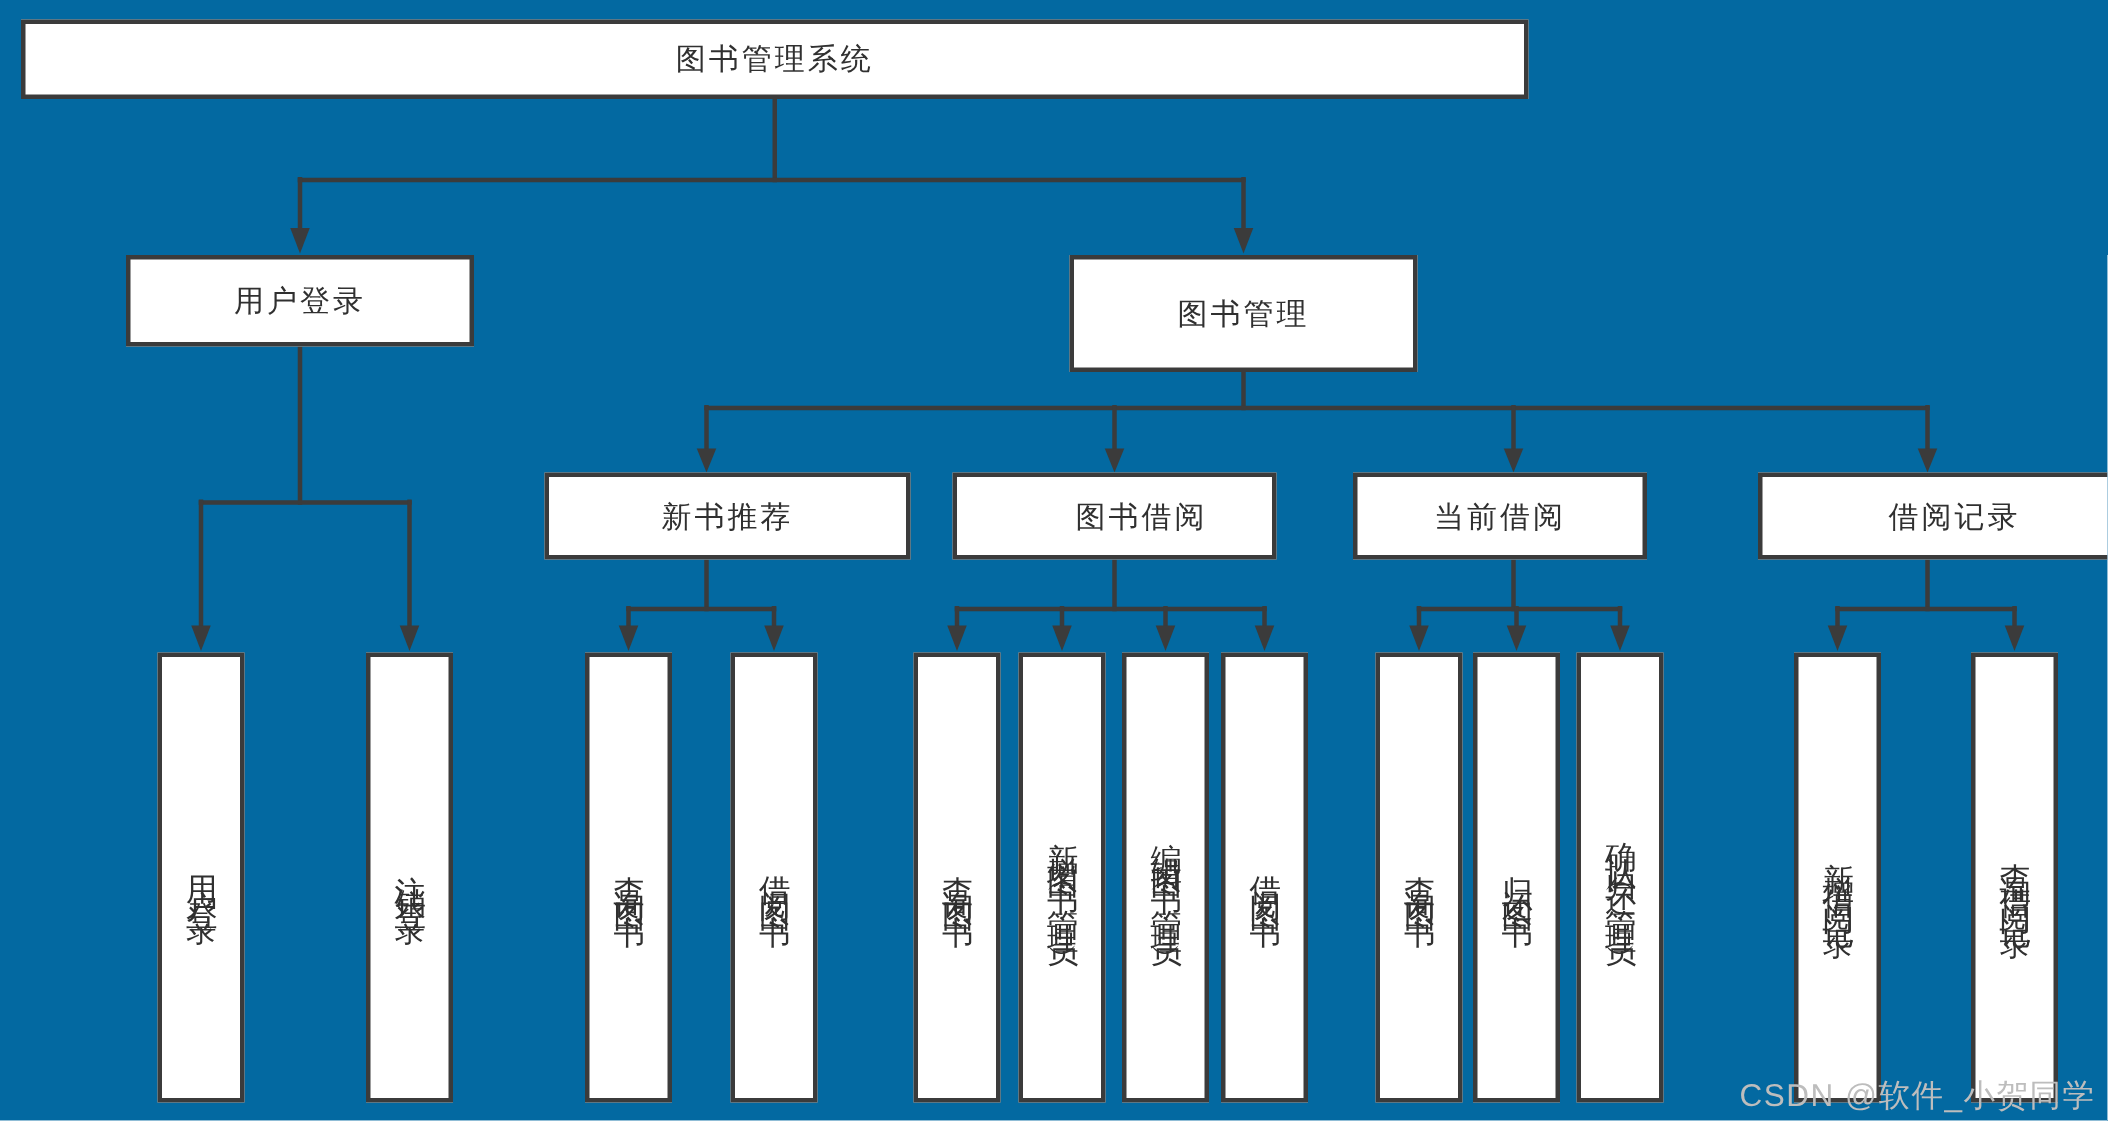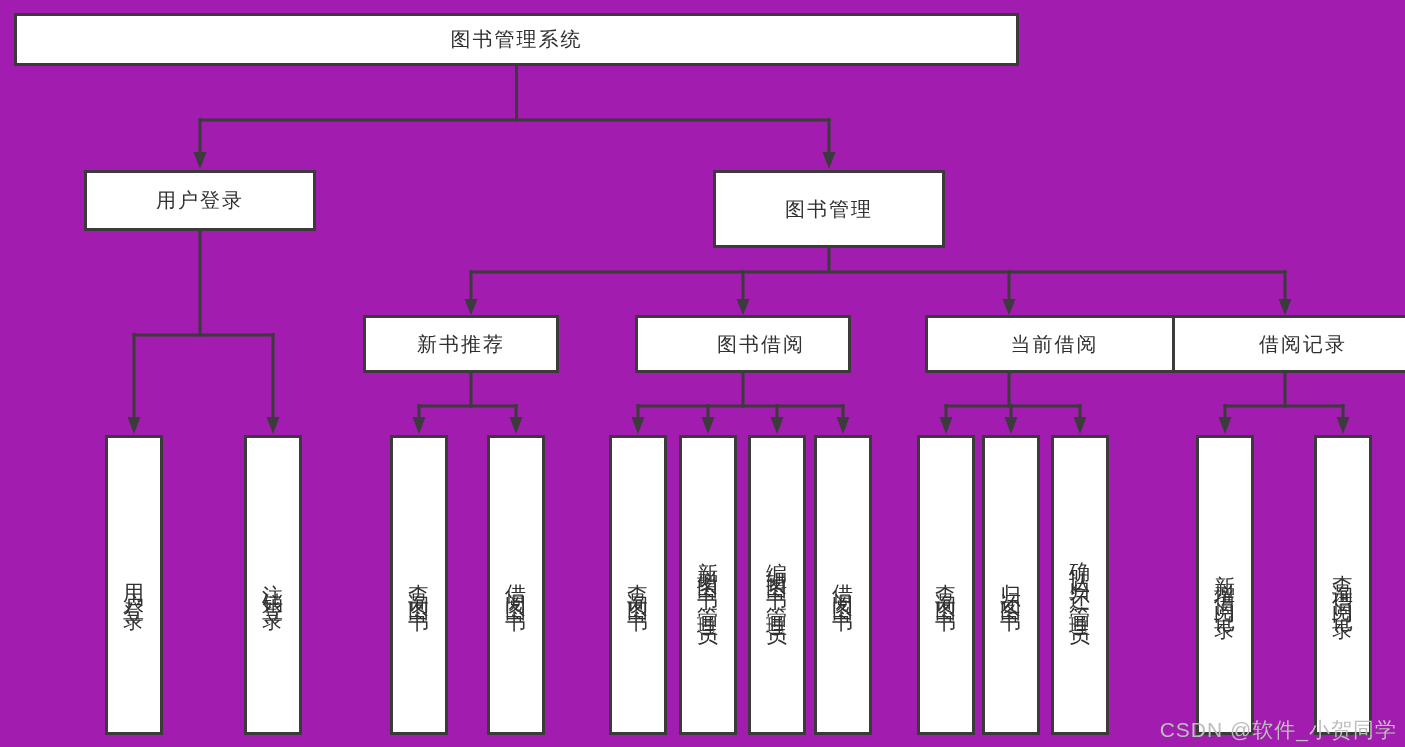--- a/index.html
+++ b/index.html
@@ -1,40 +1,40 @@
 <!DOCTYPE html>
 <html><head>
 <meta charset="utf-8">
 <style>
   html,body{margin:0;padding:0;background:#ffffff;}
   .stage{
-    position:relative;width:1405px;height:747px;background:#a21caf;overflow:hidden;
+    position:relative;width:1405px;height:747px;background:#0369a1;overflow:hidden;
     font-family:"Liberation Sans","DejaVu Sans",sans-serif;color:#303030;
   }
   .node{
     position:absolute;background:#ffffff;border:3px solid #3b3b3b;
     display:flex;align-items:center;justify-content:center;box-sizing:border-box;
   }
   .h-label{font-size:20px;letter-spacing:2px;white-space:nowrap;}
   .v-node{
     writing-mode:vertical-lr;text-orientation:mixed;
     font-size:21px;letter-spacing:9px;line-height:1;
   }
   .connectors{position:absolute;left:0;top:0;width:1405px;height:747px;}
   .connectors line{stroke:#3b3b3b;stroke-width:3;}
   .connectors polygon{fill:#3b3b3b;}
   
   .n-root{left:14px;top:13px;width:1005px;height:53px;}
   
   .n-l2a{left:84px;top:170px;width:232px;height:61px;}
   .n-l2b{left:713px;top:170px;width:232px;height:78px;}
   
-  .n-l3a{left:363px;top:315px;width:196px;height:58px;}
+  .n-l3a{left:363px;top:315px;width:244px;height:58px;}
   .n-l3b{left:635px;top:315px;width:216px;height:58px;padding-left:36px;}
-  .n-l3c{left:902px;top:315px;width:259px;height:58px;margin-left:23px;}
+  .n-l3c{left:902px;top:315px;width:196px;height:58px;}
   .n-l3d{left:1172px;top:315px;width:262px;height:58px;}
   
   .leaf{top:435px;height:300px;width:58px;}
   .n-f01{left:105px;} .n-f02{left:244px;}
   .n-f03{left:390px;} .n-f04{left:487px;}
   .n-f05{left:609px;} .n-f06{left:679px;} .n-f07{left:748px;} .n-f08{left:814px;}
   .n-f09{left:917px;} .n-f10{left:982px;} .n-f11{left:1051px;}
   .n-f12{left:1196px;} .n-f13{left:1314px;}
   .watermark{
     position:absolute;top:716px;right:8px;z-index:5;

